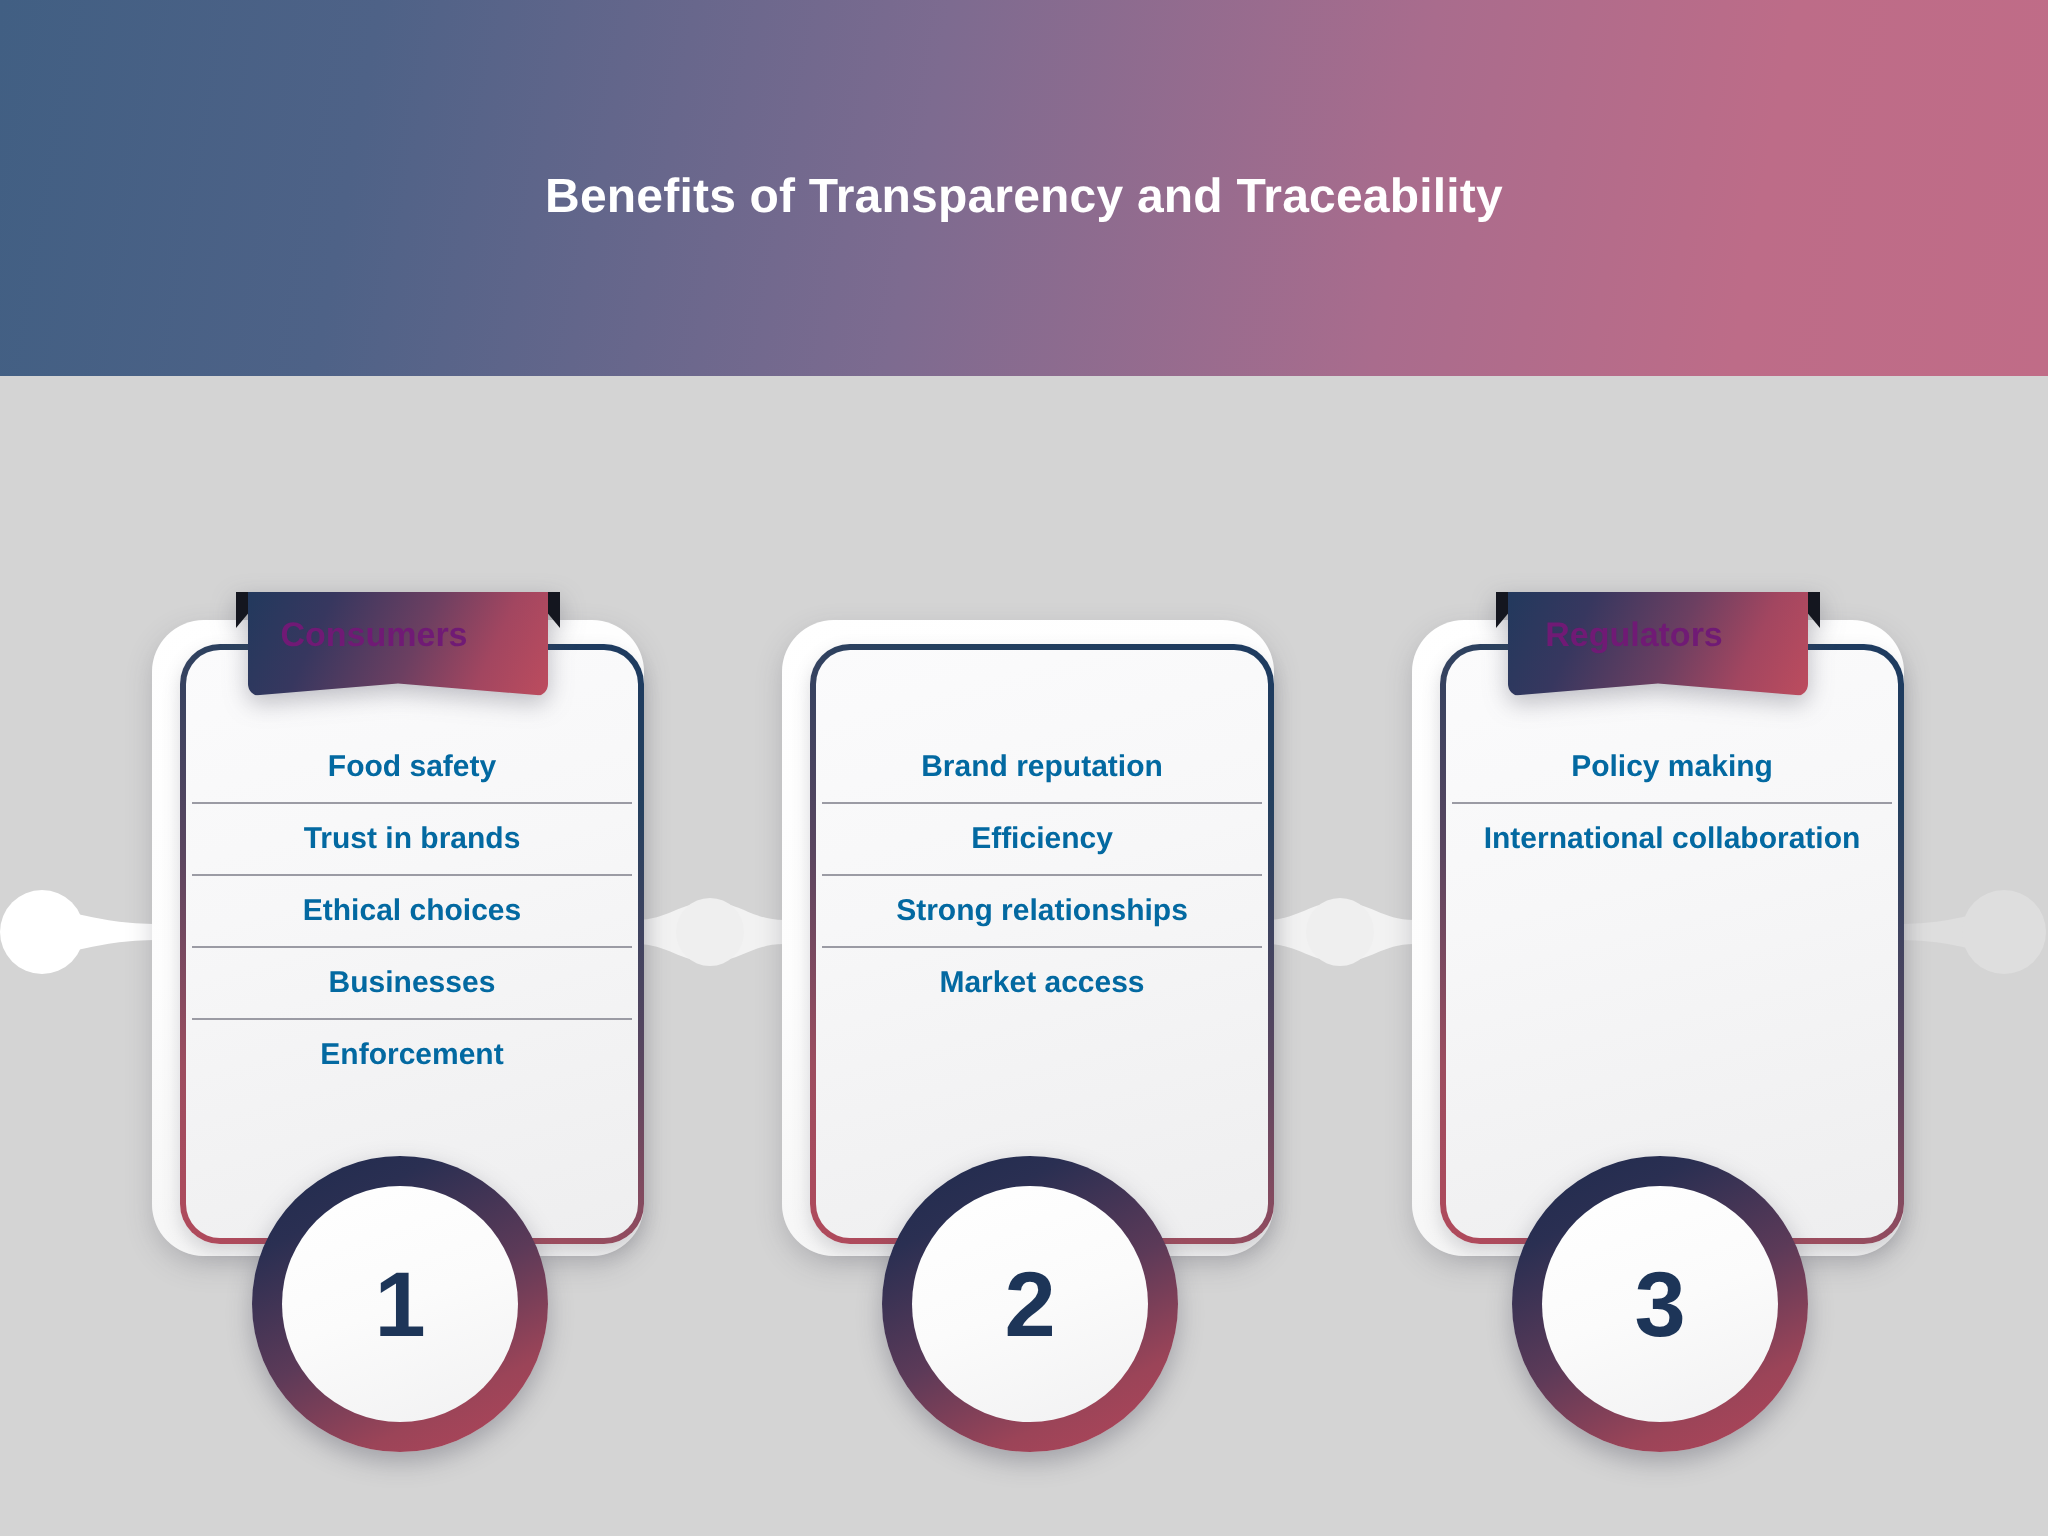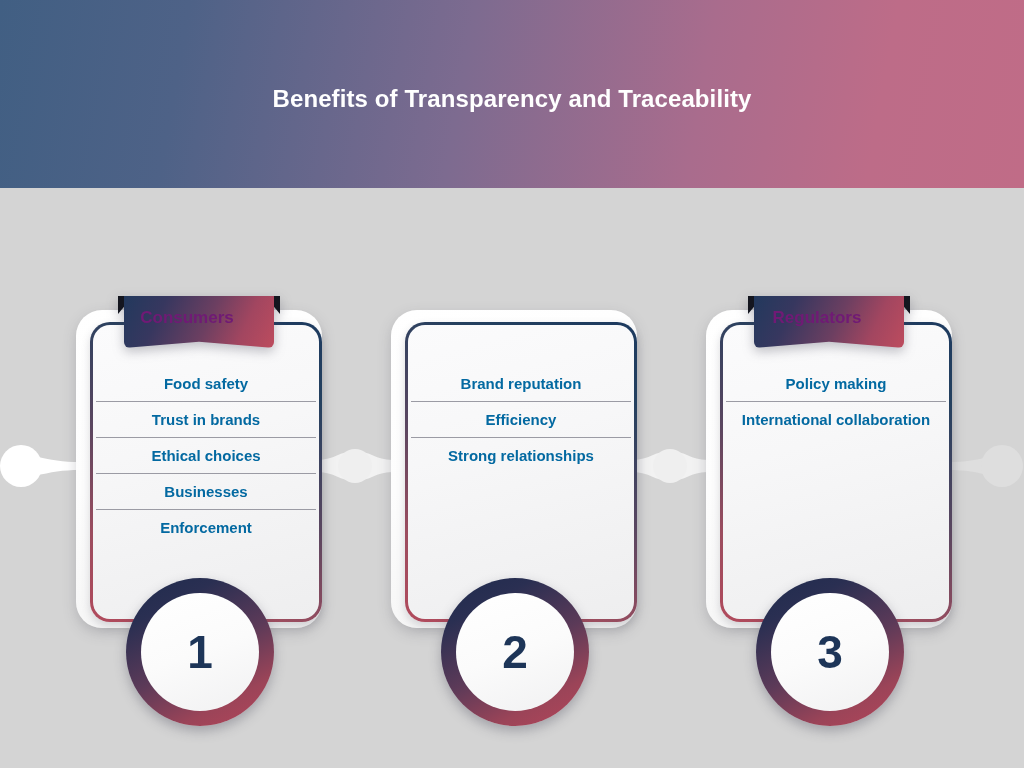--- a/index.html
+++ b/index.html
@@ -259,20 +259,21 @@
   <div class="card-group g2">
     <div class="card-shell"></div>
     <div class="card-inner">
       <div class="card-inner-face"></div>
     </div>
 
     <div class="benefit-list">
       <div class="benefit-item">Brand reputation</div>
       <div class="benefit-item">Efficiency</div>
       <div class="benefit-item">Strong relationships</div>
+      <div class="benefit-item">Market access</div>
     </div>
 
 
     <div class="num-circle">
       <div class="num-circle-face">2</div>
     </div>
   </div>
 
   <div class="card-group g3">
     <div class="card-shell"></div>

